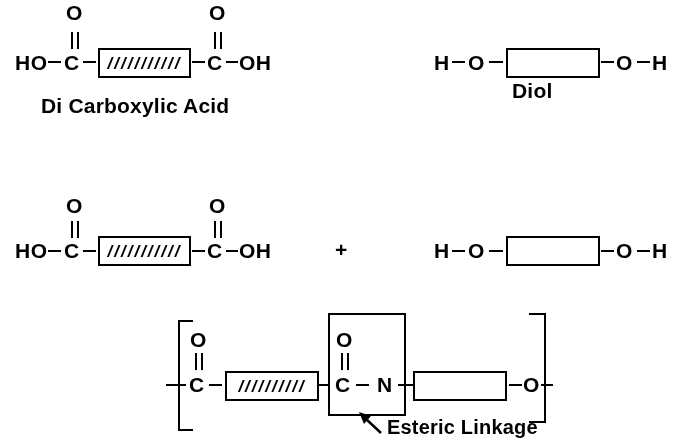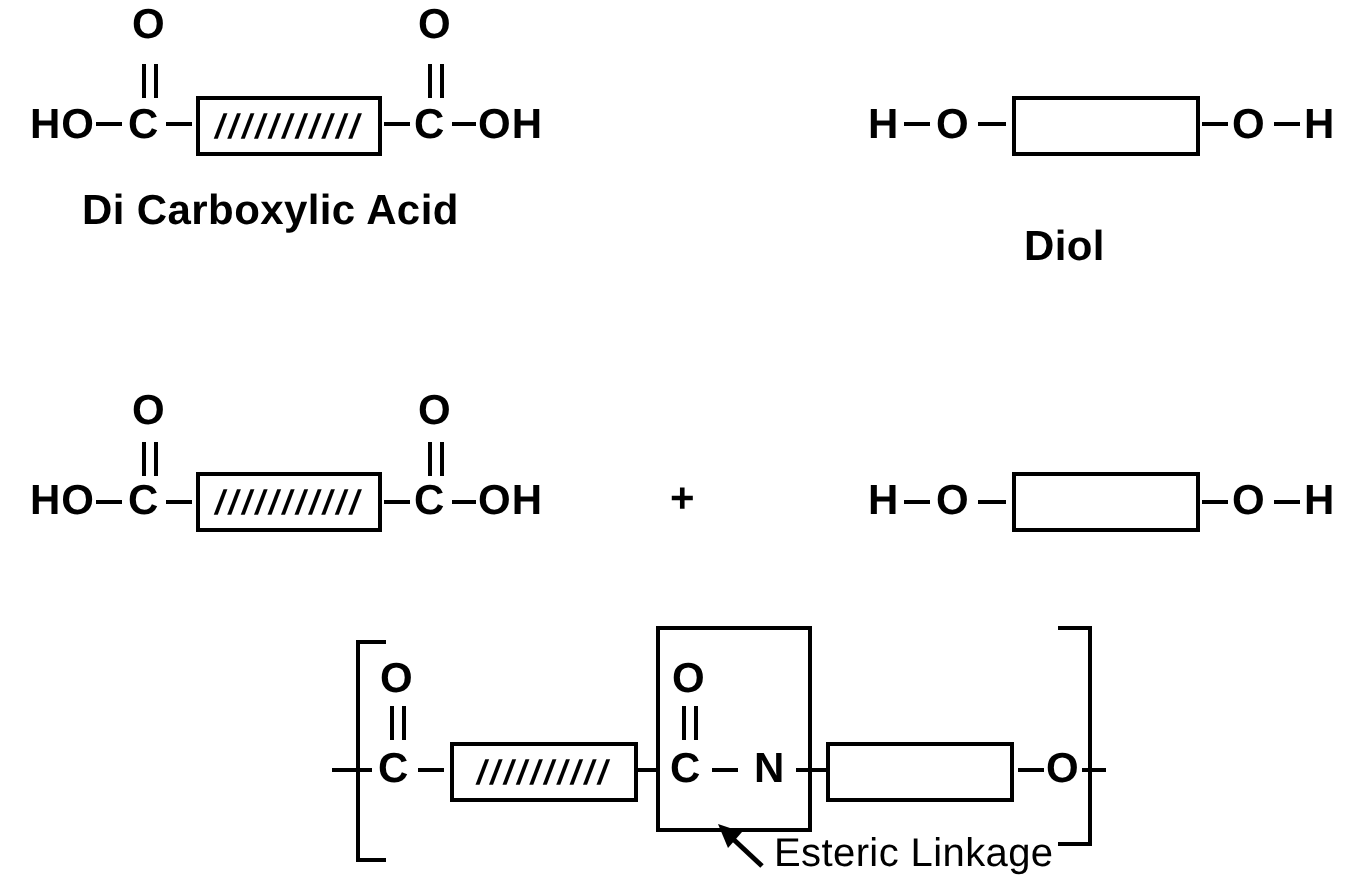--- a/index.html
+++ b/index.html
@@ -21,21 +21,21 @@
   }
   .hatch {
     font-style:italic; font-weight:700; font-size:17px;
     letter-spacing:2px; line-height:1; white-space:nowrap;
   }
   .label {
     position:absolute; font-size:21px; font-weight:600; line-height:1;
     white-space:nowrap; letter-spacing:0.2px;
   }
   .annotation {
-    position:absolute; font-size:20px; font-weight:400; line-height:1;
+    position:absolute; font-size:20px; font-weight:700; line-height:1;
     white-space:nowrap; letter-spacing:0.2px;
   }
   .tick { position:absolute; height:2px; background:#000; }
   .bigbox { position:absolute; border:2px solid #000; box-sizing:border-box; background:transparent; }
 </style>
 </head>
 <body>
 
 <div class="canvas">
 
@@ -63,21 +63,21 @@
   <div>
     <span class="atom" style="left:434px;top:52px">H</span>
     <div class="bond" style="left:452px;top:61px;width:13px"></div>
     <span class="atom" style="left:468px;top:52px">O</span>
     <div class="bond" style="left:489px;top:61px;width:14px"></div>
     <div class="sbox" style="left:506px;top:48px;width:94px;height:30px"></div>
     <div class="bond" style="left:601px;top:61px;width:13px"></div>
     <span class="atom" style="left:616px;top:52px">O</span>
     <div class="bond" style="left:637px;top:61px;width:13px"></div>
     <span class="atom" style="left:652px;top:52px">H</span>
-    <span class="label" style="left:512px;top:113px">Diol</span>
+    <span class="label" style="left:512px;top:80px">Diol</span>
   </div>
 
   <div>
     <span class="atom" style="left:15px;top:240px">HO</span>
     <div class="bond" style="left:48px;top:250px;width:13px"></div>
     <span class="atom" style="left:64px;top:240px">C</span>
     <span class="atom" style="left:66px;top:195px">O</span>
     <div class="vbond" style="left:71px;top:221px;height:17px"></div>
     <div class="vbond" style="left:77px;top:221px;height:17px"></div>
     <div class="bond" style="left:83px;top:250px;width:13px"></div>

